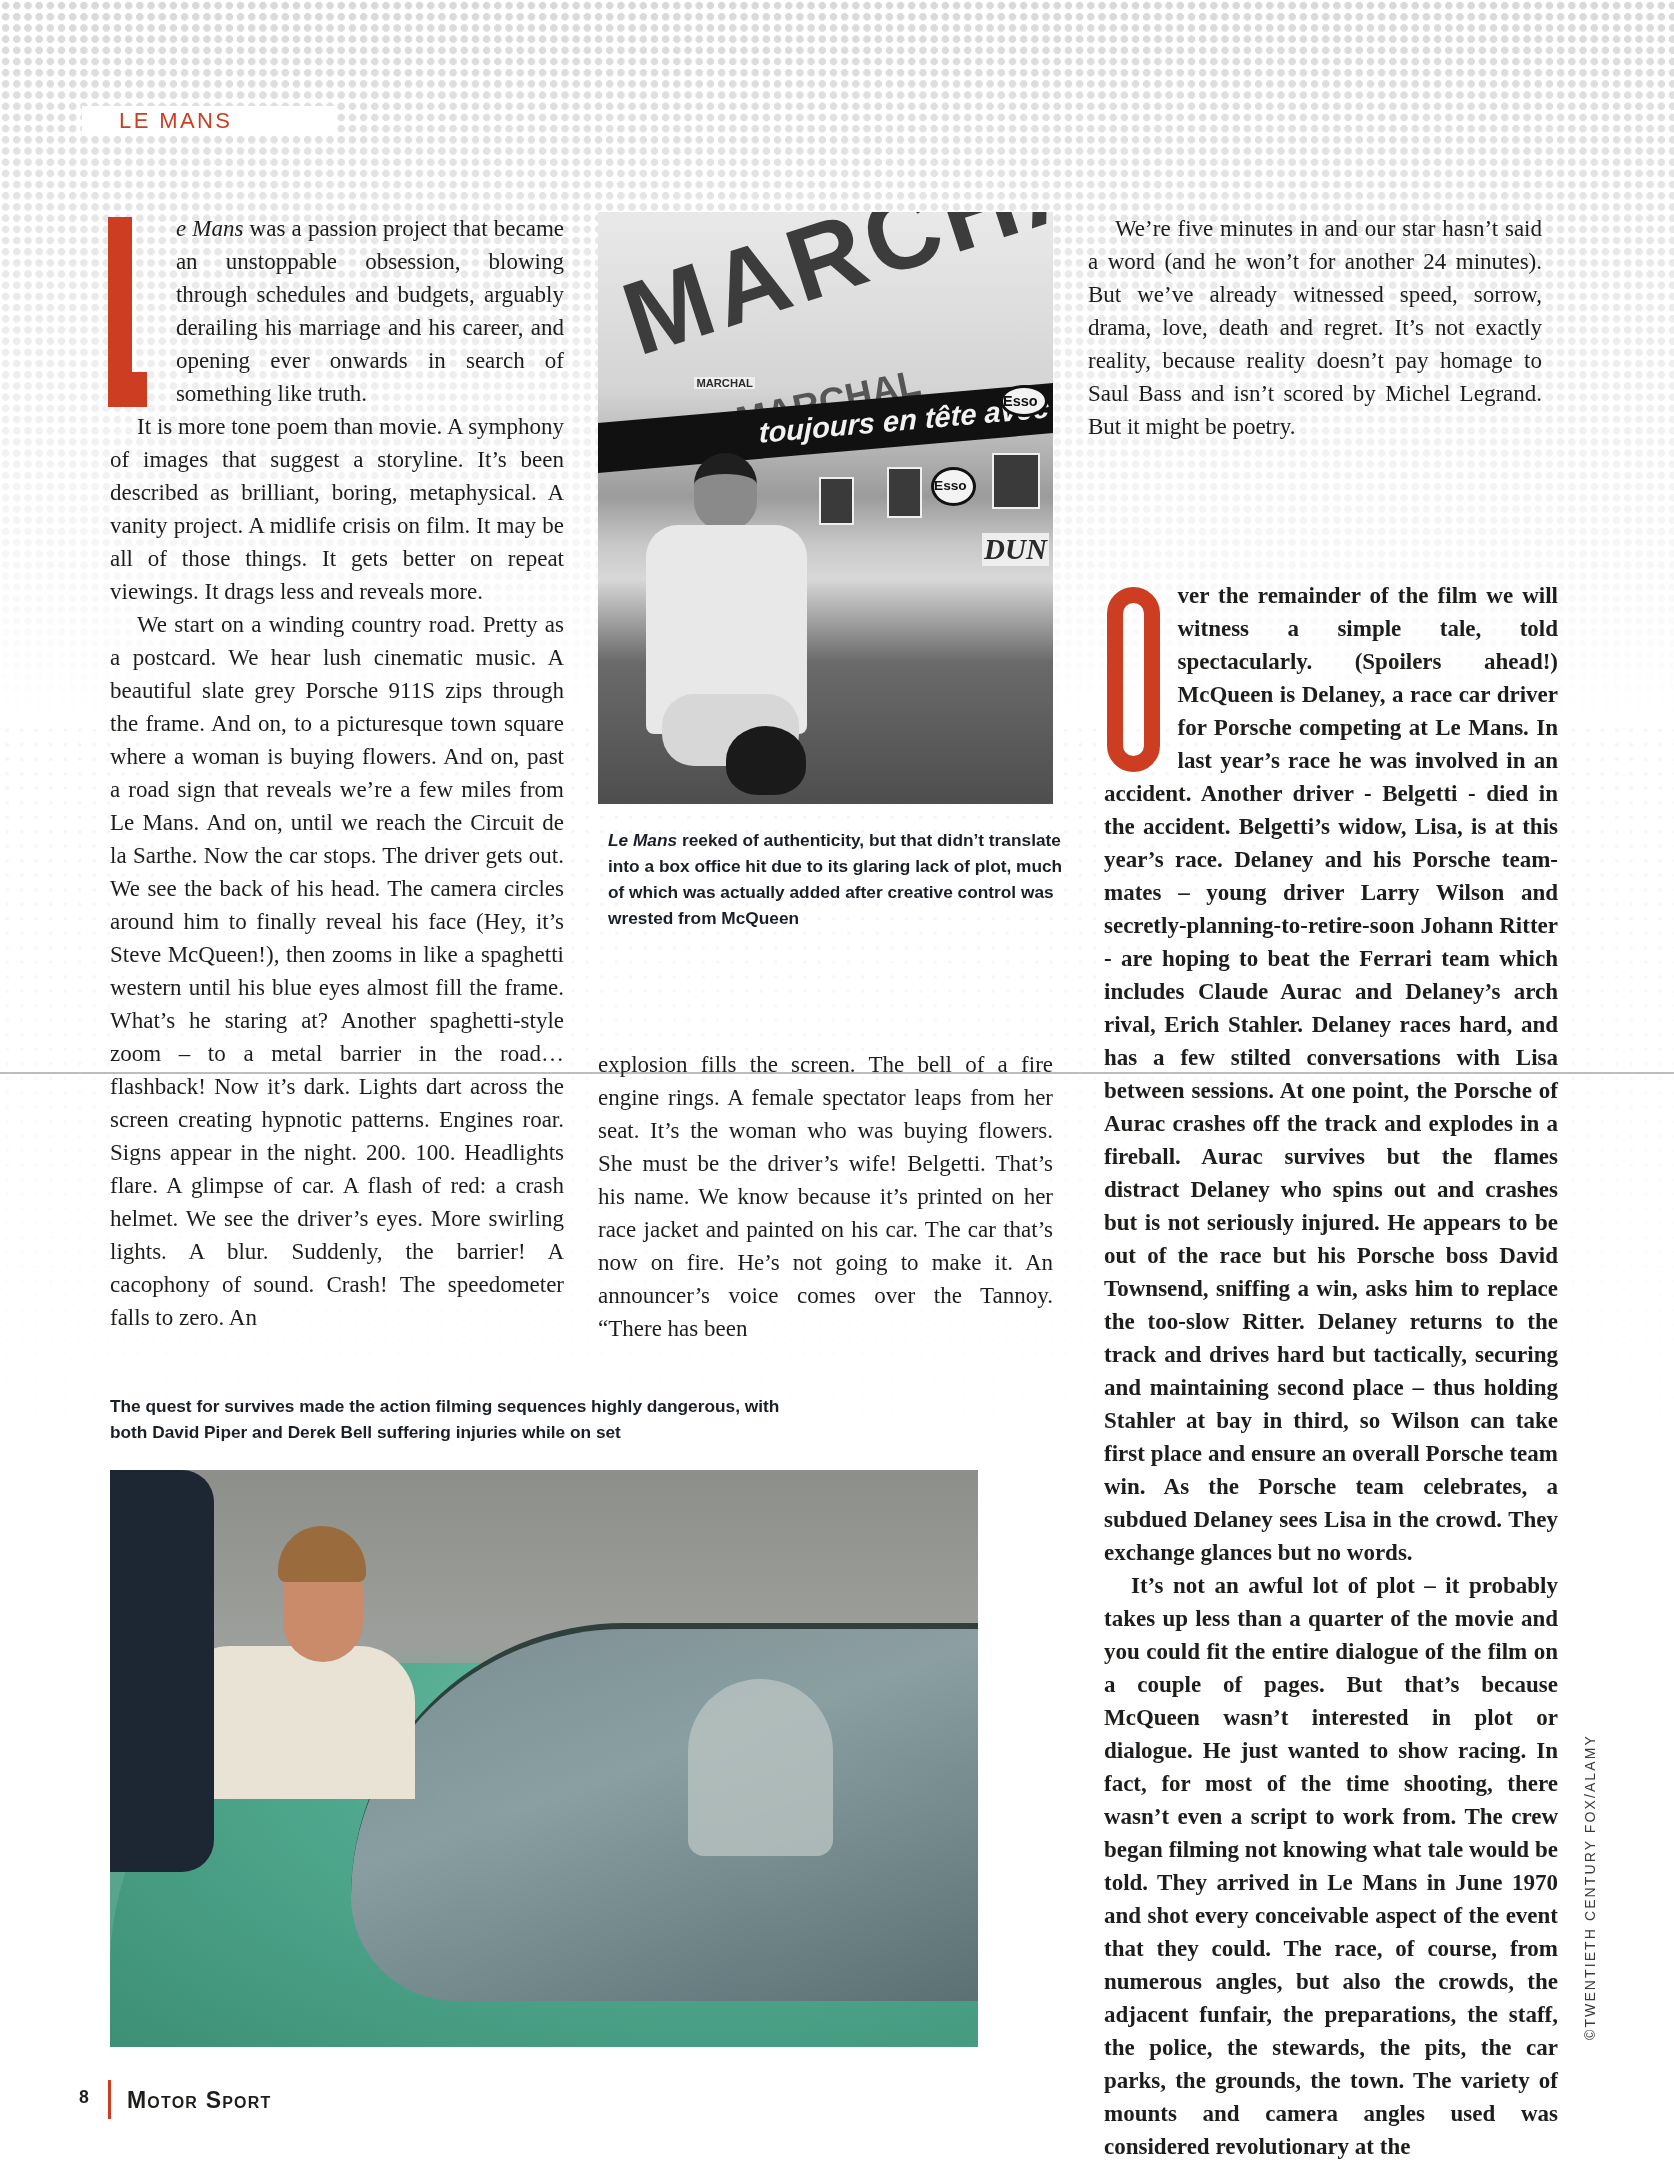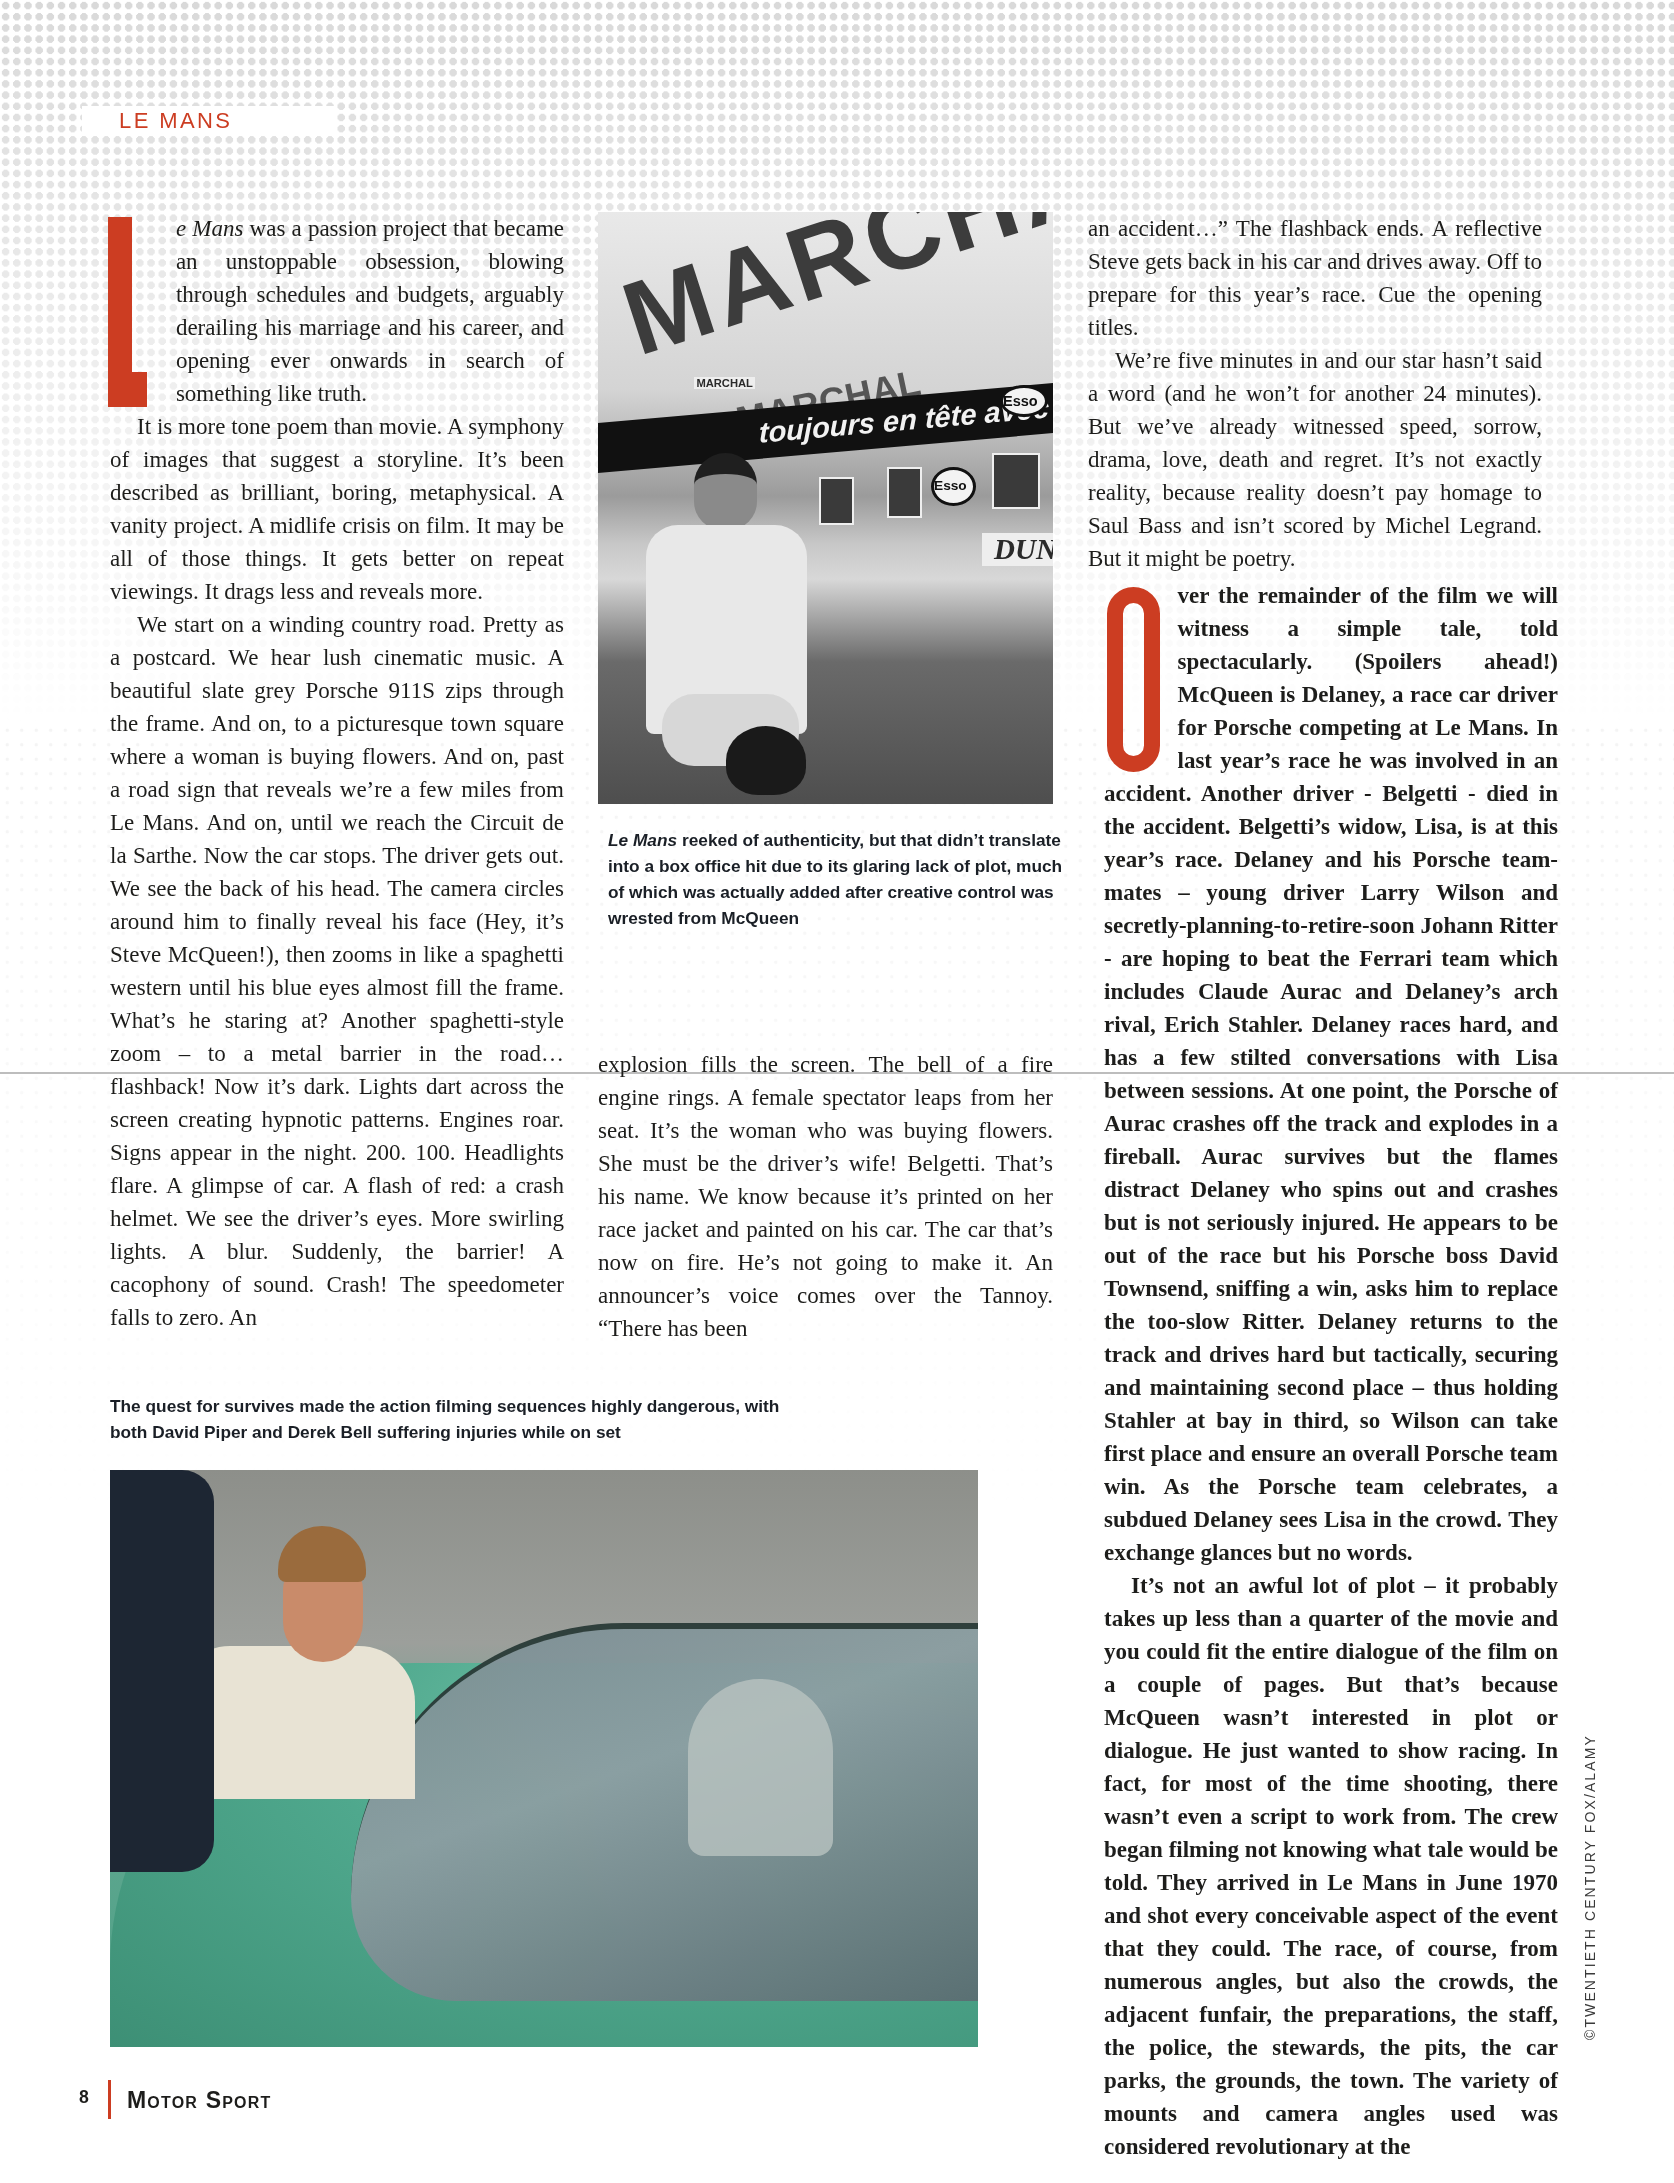--- a/index.html
+++ b/index.html
@@ -168,39 +168,38 @@
   <div class="bw-sign" style="left:96px; top:165px; font-size:11.2px; background:#eee; padding:0 2.4px;">MARCHAL</div>
   <div class="bw-sign" style="left:137px; top:169px; font-size:37px; transform: rotate(-12deg); color:#555;">MARCHAL</div>
   <div class="bw-banner" style="top:191px; height:50px; transform: skewY(-5deg);">
     <span class="bw-sign" style="left:161px; top:8px; font-size:29px; color:#f2f2f2; font-style: italic;">toujours en tête avec</span>
   </div>
   <div class="esso" style="left:402px; top:173px; width:48px; height:32px; font-size:14.5px; line-height:26px;"><span>Esso</span></div>
   <div class="esso" style="left:333px; top:255px; width:45px; height:39px; font-size:13.7px; line-height:32px;"><span>Esso</span></div>
   <div class="bw-window" style="left:221px; top:265px; width:35px; height:48px;"></div>
   <div class="bw-window" style="left:289px; top:255px; width:35px; height:51px;"></div>
   <div class="bw-window" style="left:394px; top:241px; width:48px; height:56px;"></div>
-  <div class="bw-sign" style="left:384px; top:321px; font-size:29px; font-family:'Liberation Serif',serif; font-style:italic; background:#eee; padding:0 12px;">DUN</div>
+  <div class="bw-sign" style="left:384px; top:321px; font-size:29px; font-family:'Liberation Serif',serif; font-style:italic; background:#eee; padding:0 2px;">DUN</div>
   <div class="bw-person">
     <div class="head"></div>
     <div class="body"></div>
     <div class="legs"></div>
     <div class="helmet"></div>
   </div>
 </div>
 
 <div class="caption" id="caption-top">
   <span class="em">Le Mans</span><span> reeked of authenticity, but that didn’t translate into a box office hit due to its glaring lack of plot, much of which was actually added after creative control was wrested from McQueen</span>
 </div>
 
 <div class="col" id="col2">
   <p class="flow">explosion fills the screen. The bell of a fire engine rings. A female spectator leaps from her seat. It’s the woman who was buying flowers. She must be the driver’s wife! Belgetti. That’s his name. We know because it’s printed on her race jacket and painted on his car. The car that’s now on fire. He’s not going to make it. An announcer’s voice comes over the Tannoy. “There has been</p>
 </div>
 
 <div class="col" id="col3a">
-  <p class="flow">an accident…” The flashback ends. A reflective Steve gets back in his car and drives away. Off to prepare for this year’s race. Cue the opening titles.</p>
   <p class="indent">We’re five minutes in and our star hasn’t said a word (and he won’t for another 24 minutes). But we’ve already witnessed speed, sorrow, drama, love, death and regret. It’s not exactly reality, because reality doesn’t pay homage to Saul Bass and isn’t scored by Michel Legrand. But it might be poetry.</p>
 </div>
 
 <div class="col" id="col3b">
   <p>
     <span class="dropcap-O" aria-label="O">
       <span class="ring"></span>
     </span><span>ver the remainder of the film we will witness a simple tale, told spectacularly. (Spoilers ahead!) McQueen is Delaney, a race car driver for Porsche competing at Le Mans. In last year’s race he was involved in an accident. Another driver - Belgetti - died in the accident. Belgetti’s widow, Lisa, is at this year’s race. Delaney and his Porsche team-mates – young driver Larry Wilson and secretly-planning-to-retire-soon Johann Ritter - are hoping to beat the Ferrari team which includes Claude Aurac and Delaney’s arch rival, Erich Stahler. Delaney races hard, and has a few stilted conversations with Lisa between sessions. At one point, the Porsche of Aurac crashes off the track and explodes in a fireball. Aurac survives but the flames distract Delaney who spins out and crashes but is not seriously injured. He appears to be out of the race but his Porsche boss David Townsend, sniffing a win, asks him to replace the too-slow Ritter. Delaney returns to the track and drives hard but tactically, securing and maintaining second place – thus holding Stahler at bay in third, so Wilson can take first place and ensure an overall Porsche team win. As the Porsche team celebrates, a subdued Delaney sees Lisa in the crowd. They exchange glances but no words.</span>
   </p>
   <p class="indent">It’s not an awful lot of plot – it probably takes up less than a quarter of the movie and you could fit the entire dialogue of the film on a couple of pages. But that’s because McQueen wasn’t interested in plot or dialogue. He just wanted to show racing. In fact, for most of the time shooting, there wasn’t even a script to work from. The crew began filming not knowing what tale would be told. They arrived in Le Mans in June 1970 and shot every conceivable aspect of the event that they could. The race, of course, from numerous angles, but also the crowds, the adjacent funfair, the preparations, the staff, the police, the stewards, the pits, the car parks, the grounds, the town. The variety of mounts and camera angles used was considered revolutionary at the</p>

